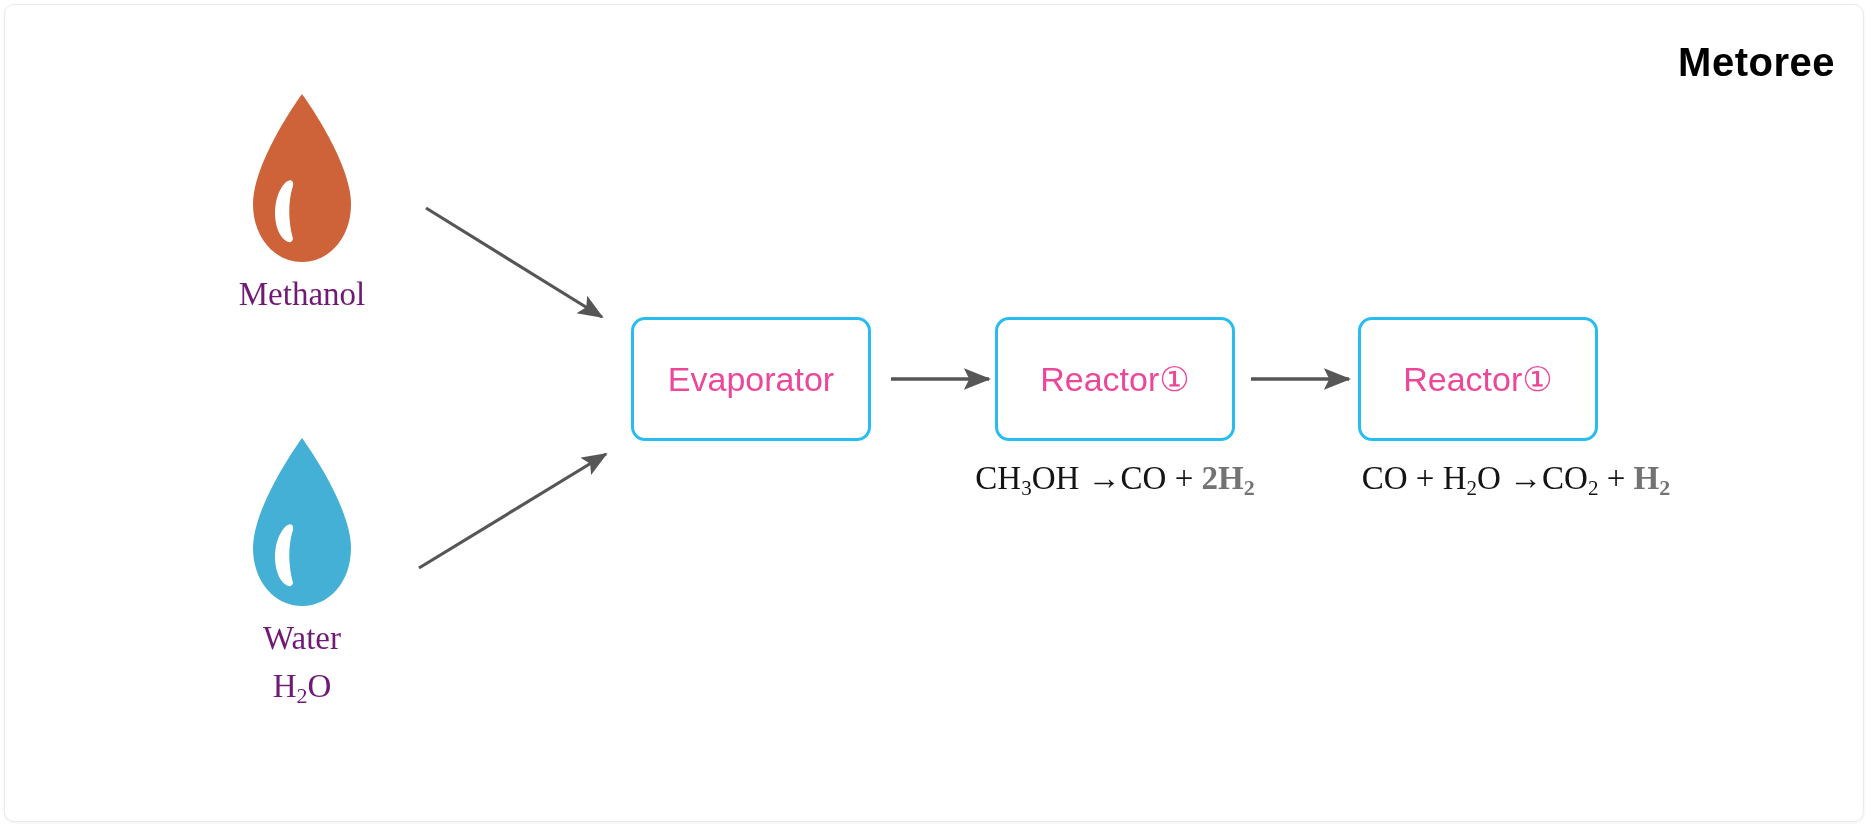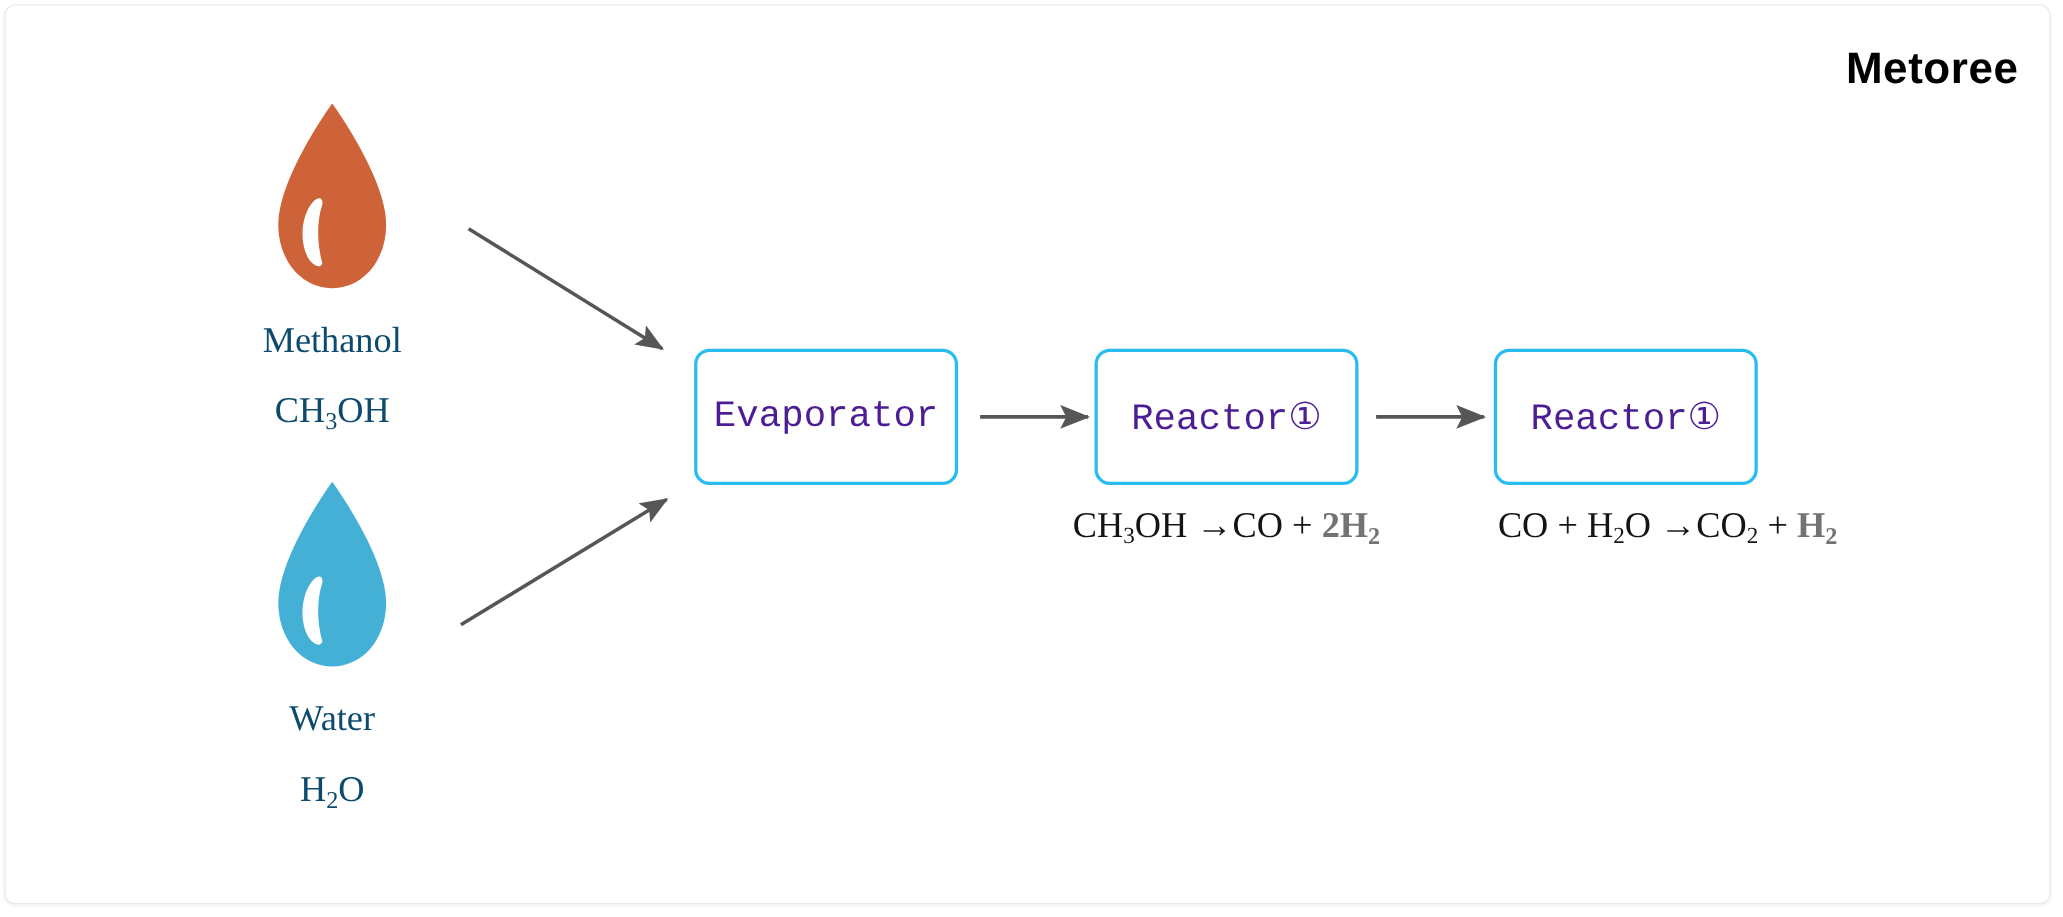--- a/index.html
+++ b/index.html
@@ -16,32 +16,32 @@
   #watermark{
     position:absolute;right:28px;top:16px;
     font-family:"Liberation Sans", sans-serif;
     font-weight:bold;font-size:40px;letter-spacing:0.5px;
     color:#000000;user-select:none;white-space:nowrap;margin-top:19px;
   }
   .feed{position:absolute;width:200px;text-align:center;}
   .drop-wrap{position:relative;width:108px;height:175px;margin:0 auto;}
   .label{
     font-family:"Liberation Serif", serif;
-    font-size:33px;color:#0c4a6e;line-height:1.22;margin-top:24px;
+    font-size:33px;color:#701a75;line-height:1.22;margin-top:8px;
     white-space:nowrap;
   }
   .label sub{font-size:22px;vertical-align:-0.28em;}
   .box{
     position:absolute;border:3px solid #29bdef;border-radius:14px;
     background:#ffffff;box-sizing:border-box;
     display:flex;align-items:center;justify-content:center;
   }
   .box-label{
-    font-family:Liberation Mono, monospace;
-    font-size:34px;color:#4c1d95;white-space:nowrap;
+    font-family:Liberation Sans, sans-serif;
+    font-size:34px;color:#ec4899;white-space:nowrap;
   }
   .eq{
     position:absolute;font-family:"Liberation Serif", serif;
     font-size:33px;color:#141414;white-space:nowrap;text-align:center;
   }
   .eq sub{font-size:21px;vertical-align:-0.28em;}
   .eq .hl{color:#737373;font-weight:bold;}
   .eq .hl sub{font-size:22px;}
   svg.arrows{position:absolute;left:0;top:0;width:1860px;height:818px;
     pointer-events:none;overflow:visible;}
@@ -54,21 +54,20 @@
   <div id="watermark">Metoree</div>
 
   <div class="feed" style="left:197px;top:86px;">
     <div class="drop-wrap">
       <svg width="108" height="175" viewBox="0 0 108 175">
         <path d="M54 3 C54 3 103 70 103 113 C103 147 81 171 54 171 C27 171 5 147 5 113 C5 70 54 3 54 3 Z" fill="#ce6238"></path>
         <path d="M37 92 C25 105 24 131 33 145 C38 152 44 153 45 148 C40 130 40 110 45 95 C46 89 42 87 37 92 Z" fill="#ffffff"></path>
       </svg>
     </div>
     <div class="label">Methanol</div>
-    <div class="label"><span>CH</span><sub>3</sub><span>OH</span></div>
   </div>
 
   <div class="feed" style="left:197px;top:430px;">
     <div class="drop-wrap">
       <svg width="108" height="175" viewBox="0 0 108 175">
         <path d="M54 3 C54 3 103 70 103 113 C103 147 81 171 54 171 C27 171 5 147 5 113 C5 70 54 3 54 3 Z" fill="#45b0d6"></path>
         <path d="M37 92 C25 105 24 131 33 145 C38 152 44 153 45 148 C40 130 40 110 45 95 C46 89 42 87 37 92 Z" fill="#ffffff"></path>
       </svg>
     </div>
     <div class="label">Water</div>

